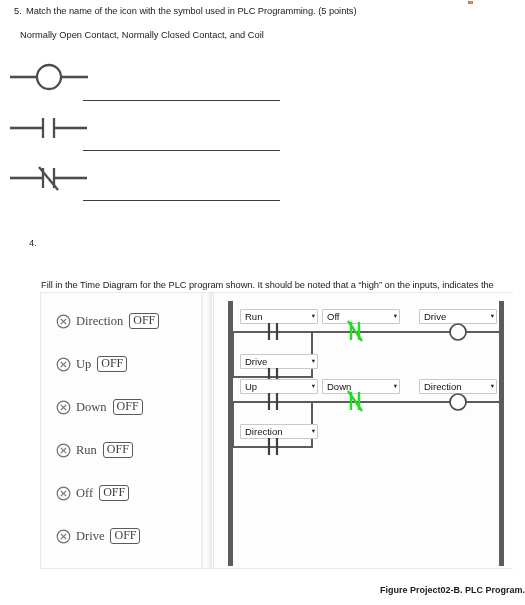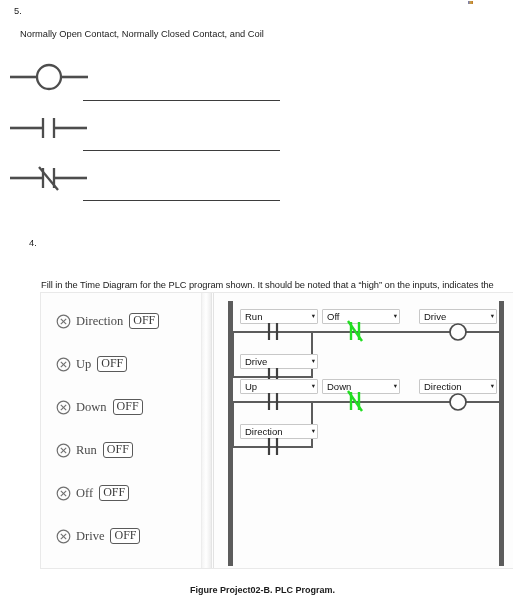--- a/index.html
+++ b/index.html
@@ -151,38 +151,39 @@
   }
 
   
   .glyph { position: absolute; }
   .glyph svg { display: block; }
 
   
   #caption {
     position: absolute;
     left: 0; top: 585px; width: 525px;
-    text-align: center;
+    text-align: right;
     font-size: 9px;
     font-weight: bold;
     color: #1a1a1a;
   }
   #top-artifact {
     position: absolute;
     left: 468px; top: 1px;
     width: 5px; height: 3px;
     background: linear-gradient(to right,#6f7bc0 0%, #d1a23a 60%, #b8722e 100%);
   }
 </style>
 </head>
 <body>
 
 <div class="q-block" id="q5" style="left:0; top:4px; width:525px;">
   <div class="q-row">
     <div class="q-num">5.</div>
+    <div class="q-text">Match the name of the icon with the symbol used in PLC Programming. (5 points)</div>
   </div>
   <div class="q-sub">Normally Open Contact, Normally Closed Contact, and Coil</div>
 </div>
 
 <div id="symbol-list">
 
   <div class="sym-row">
     <div class="sym-art">
       <svg width="82" height="30" viewBox="0 0 82 30">
         <line x1="2" y1="15" x2="28" y2="15" stroke="#4d4d4d" stroke-width="2.6"></line>

